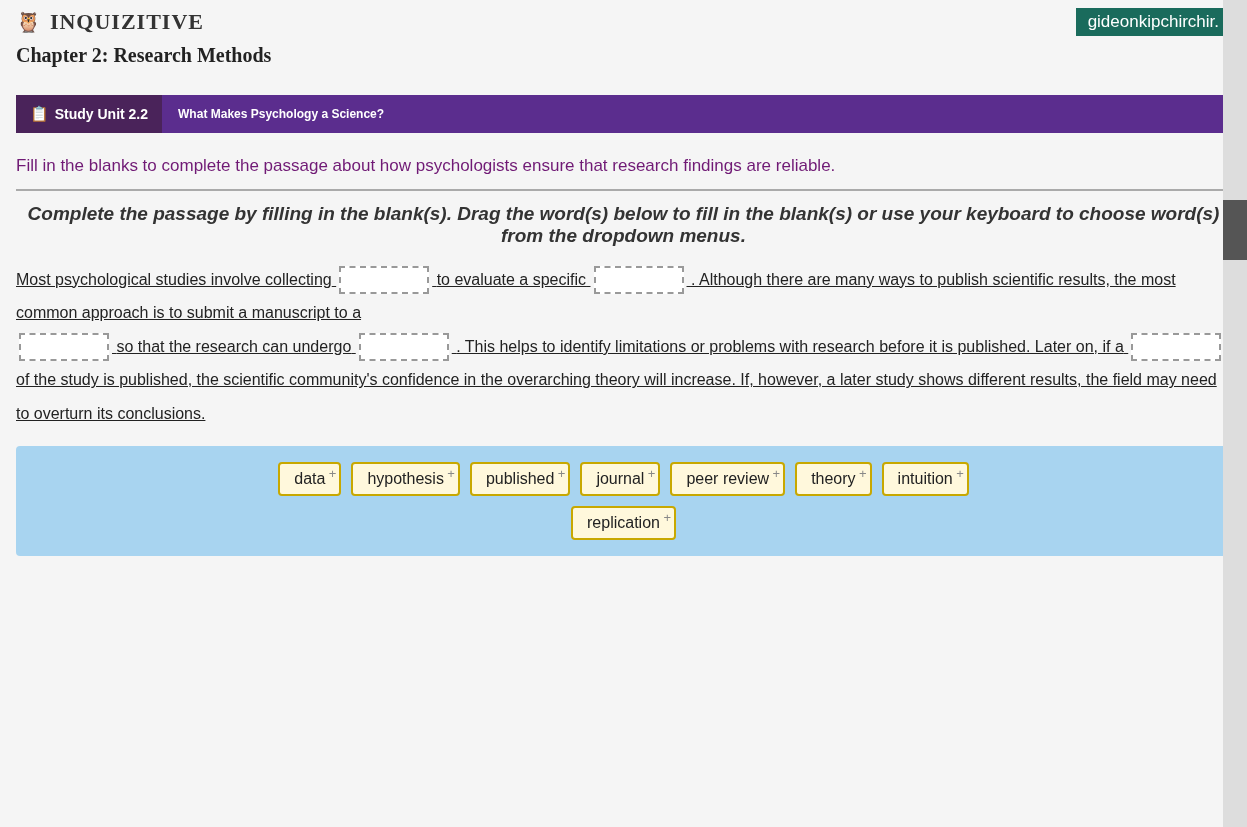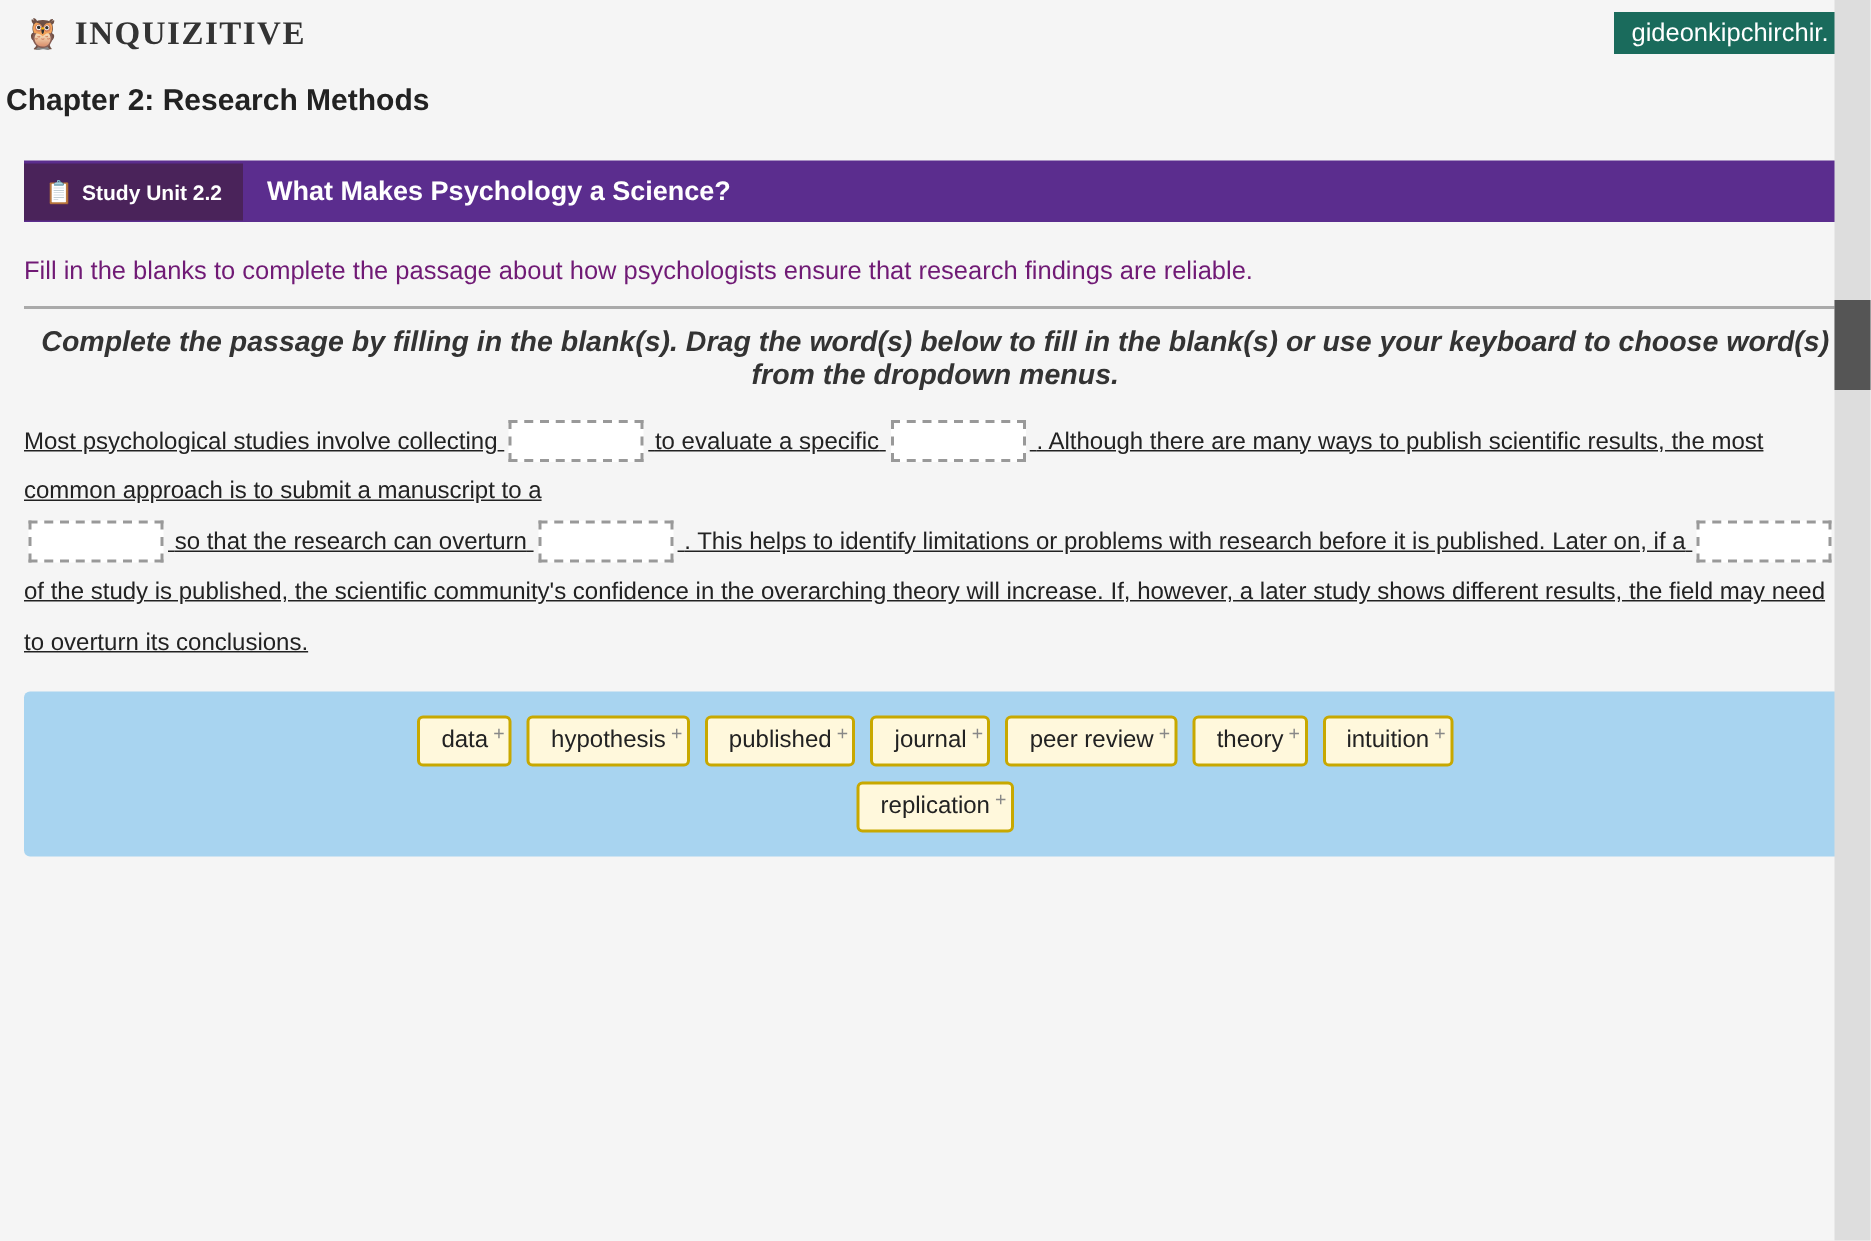--- a/index.html
+++ b/index.html
@@ -37,23 +37,22 @@
       background: #1a6b5c;
       color: white;
       font-size: 17px;
       padding: 4px 12px;
       font-family: Arial, sans-serif;
     }
     .chapter-title {
       font-size: 20px;
       font-weight: bold;
       color: #222;
-      padding: 4px 16px 12px 4px;
-      font-family: Liberation Sans, sans-serif;
-      margin-top: 12px;
+      padding: 4px 16px 12px 16px;
+      font-family: Liberation Serif, serif;
     }
     .unit-bar {
       background: #5b2d8e;
       display: flex;
       align-items: center;
       padding: 0;
       margin: 16px 16px 0 16px;
     }
     .unit-label {
       background: #4a235a;
@@ -64,21 +63,21 @@
       display: flex;
       align-items: center;
       gap: 6px;
       font-weight: bold;
     }
     .unit-label .book-icon {
       font-size: 15px;
     }
     .unit-title {
       color: white;
-      font-size: 18px;
+      font-size: 12px;
       font-family: Arial, sans-serif;
       padding: 10px 16px;
       font-weight: bold;
     }
     .content-area {
       padding: 20px 16px 16px 16px;
     }
     .instructions {
       font-size: 17px;
       line-height: 1.5;
@@ -199,21 +198,21 @@
     <p class="drag-instructions">Complete the passage by filling in the blank(s). Drag the word(s) below to fill in the blank(s) or use your keyboard to choose word(s) from the dropdown menus.</p>
 
     <div class="passage">
       <span>Most psychological studies involve collecting</span>
       <span class="blank blank-wide"></span>
       <span>to evaluate a specific</span>
       <span class="blank blank-wide"></span>
       <span>. Although there are many ways to publish scientific results, the most common approach is to submit a manuscript to a</span>
       <br>
       <span class="blank blank-wide"></span>
-      <span>so that the research can overturn</span>
+      <span>so that the research can undergo</span>
       <span class="blank blank-wide"></span>
       <span>. This helps to identify limitations or problems with research before it is published. Later on, if a</span>
       <span class="blank blank-wide"></span>
       <span>of the study is published, the scientific community's confidence in the overarching theory will increase. If, however, a later study shows different results, the field may need to overturn its conclusions.</span>
     </div>
 
     <div class="word-bank">
       <div class="word-chip">
         <span>data</span>
         <span class="plus-icon">+</span>

